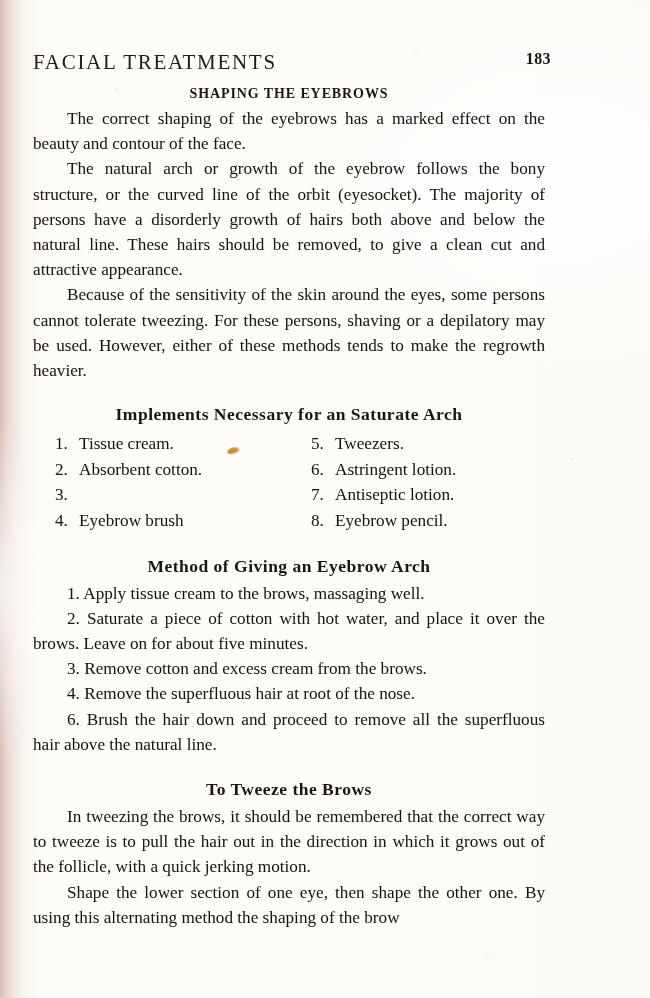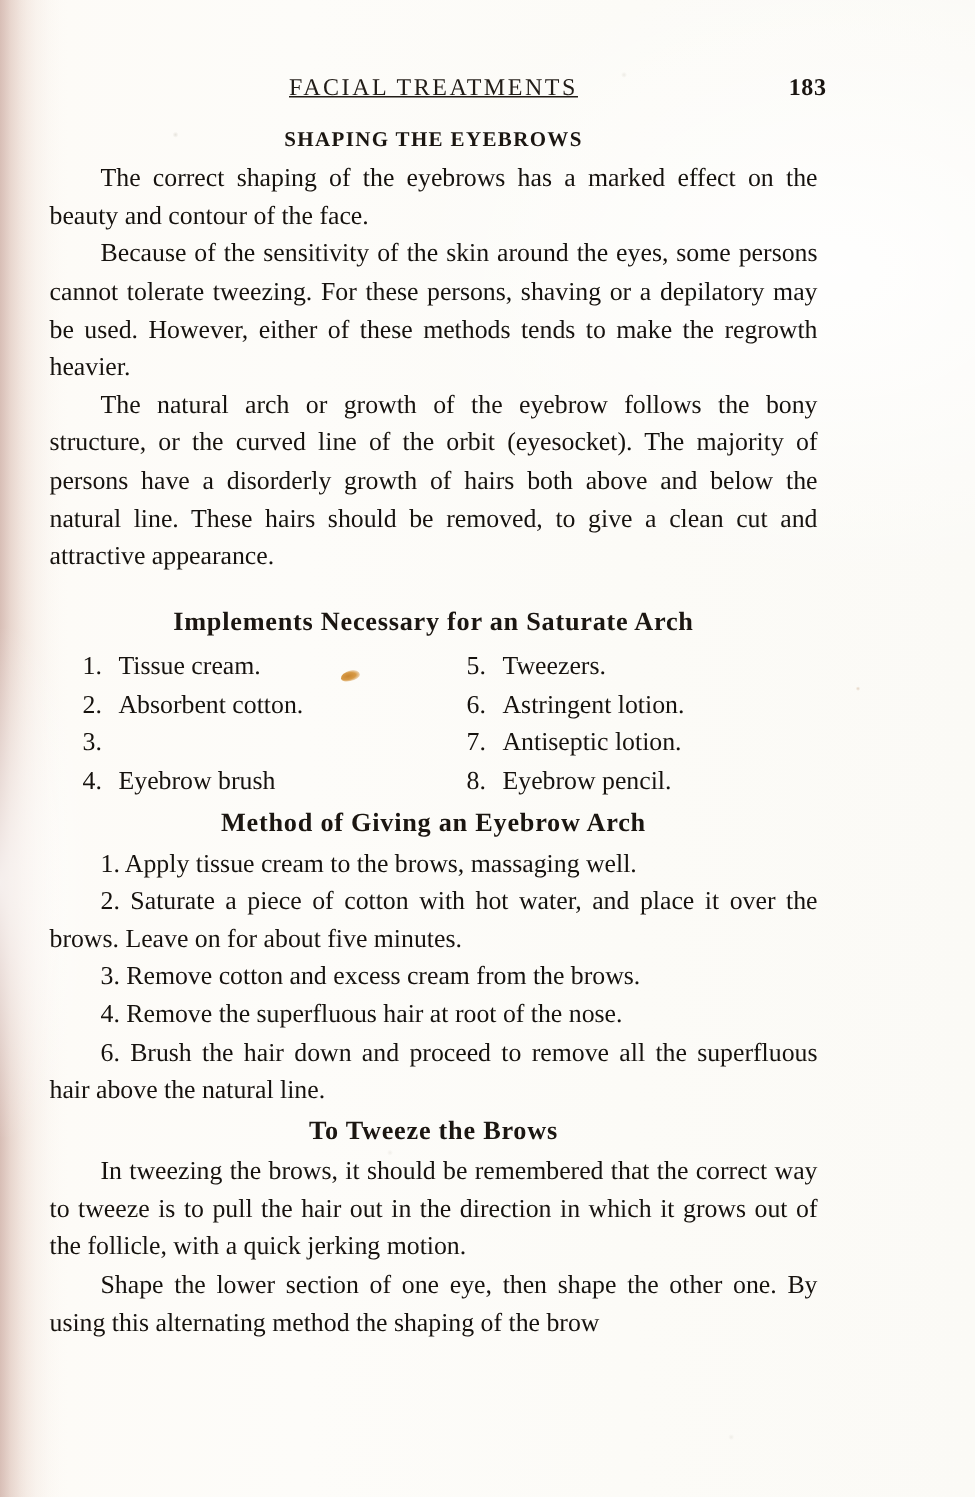--- a/index.html
+++ b/index.html
@@ -86,26 +86,25 @@
 
   
   .runhead-row {
     position: relative;
     height: 26px;
     margin-top: 50px;
   }
   .runhead {
     position: absolute;
     left: 0; right: 0;
-    text-align: center;
-    font-size: 16px;
+    text-align: left;
+    font-size: 21px;
     letter-spacing: 1.7px;
     color: #211c17;
     font-weight: 400;
-    text-decoration: underline;
   }
   .folio {
     position: absolute;
     right: -6px;
     top: 0px;
     font-size: 16px;
     font-weight: 700;
     letter-spacing: 0.4px;
     color: #1a1511;
   }
@@ -120,21 +119,21 @@
   }
 
   h2.sub-title {
     margin: 21px 0 4px 0;
     text-align: center;
     font-size: 17.5px;
     font-weight: 700;
     letter-spacing: 0.5px;
     color: #1b1611;
   }
-  h2.sub-title.tight-top { margin-top: 4px; font-family: Liberation Serif, serif; }
+  h2.sub-title.tight-top { margin-top: 22px; font-family: Liberation Serif, serif; }
 
   p.body {
     margin: 0;
     font-size: 17.2px;
     line-height: 25.2px;
     text-align: justify;
     text-indent: 34px;
     color: #16120e;
     hyphens: none;
   }
@@ -189,22 +188,22 @@
     <div class="runhead-row">
       <div class="runhead">FACIAL TREATMENTS</div>
       <div class="folio">183</div>
     </div>
 
     <h1 class="chapter-title">SHAPING THE EYEBROWS</h1>
 
     <div class="block-gap-sm"></div>
 
     <p class="body">The correct shaping of the eyebrows has a marked effect on the beauty and contour of the face.</p>
+    <p class="body">The natural arch or growth of the eyebrow follows the bony structure, or the curved line of the orbit (eyesocket). The majority of persons have a disorderly growth of hairs both above and below the natural line. These hairs should be removed, to give a clean cut and attractive appearance.</p>
     <p class="body">Because of the sensitivity of the skin around the eyes, some persons cannot tolerate tweezing. For these persons, shaving or a depilatory may be used. However, either of these methods tends to make the regrowth heavier.</p>
-    <p class="body">The natural arch or growth of the eyebrow follows the bony structure, or the curved line of the orbit (eyesocket). The majority of persons have a disorderly growth of hairs both above and below the natural line. These hairs should be removed, to give a clean cut and attractive appearance.</p>
 
     <h2 class="sub-title">Implements Necessary for an Saturate Arch</h2>
 
     <div class="implements">
       <div class="col">
         <div class="row">
           <span class="num">1.</span>
           <span class="txt">Tissue cream.</span>
         </div>
         <div class="row">

